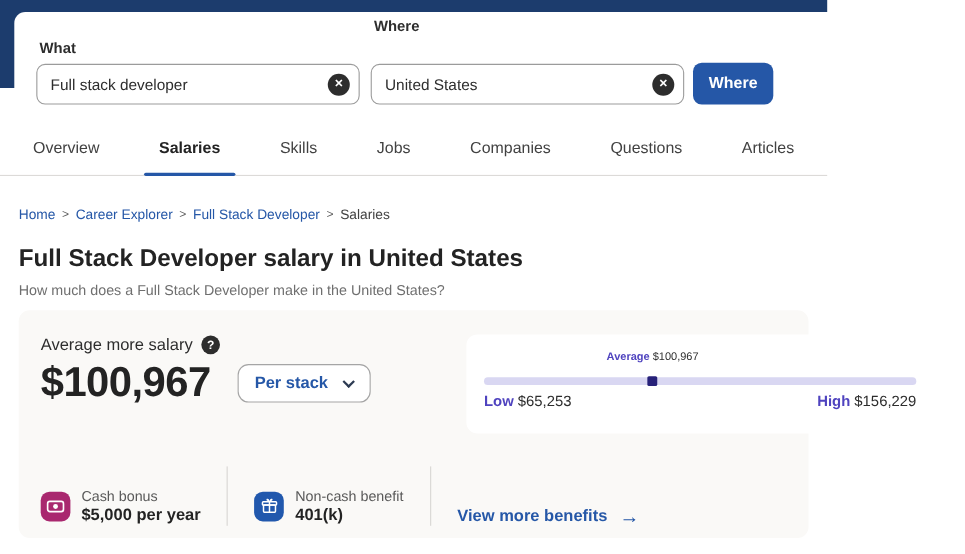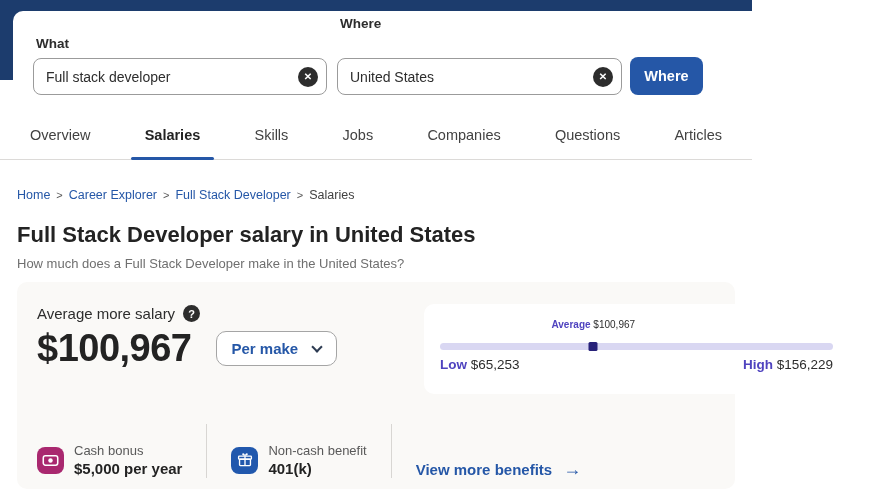--- a/index.html
+++ b/index.html
@@ -149,21 +149,21 @@
     <div class="sal-card">
 
       <div class="avg-label-row">
         <span>Average more salary</span>
         <span class="help">?</span>
       </div>
 
       <div class="amount-row">
         <span class="amount">$100,967</span>
         <button class="period-btn">
-          <span>Per make</span>
+          <span>Per stack</span>
           <i class="chev"></i>
         </button>
       </div>
 
       <div class="range-card">
         <div class="avg-line">
           <span class="pin" style="left: 39%;">
             <span class="plabel">Average</span>
             <span>$100,967</span>
           </span>

